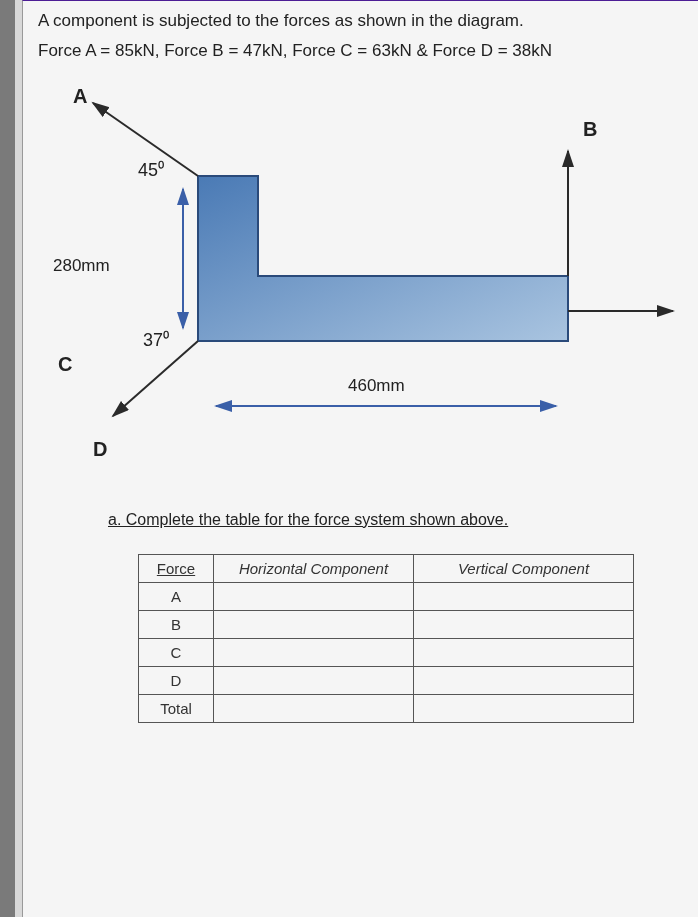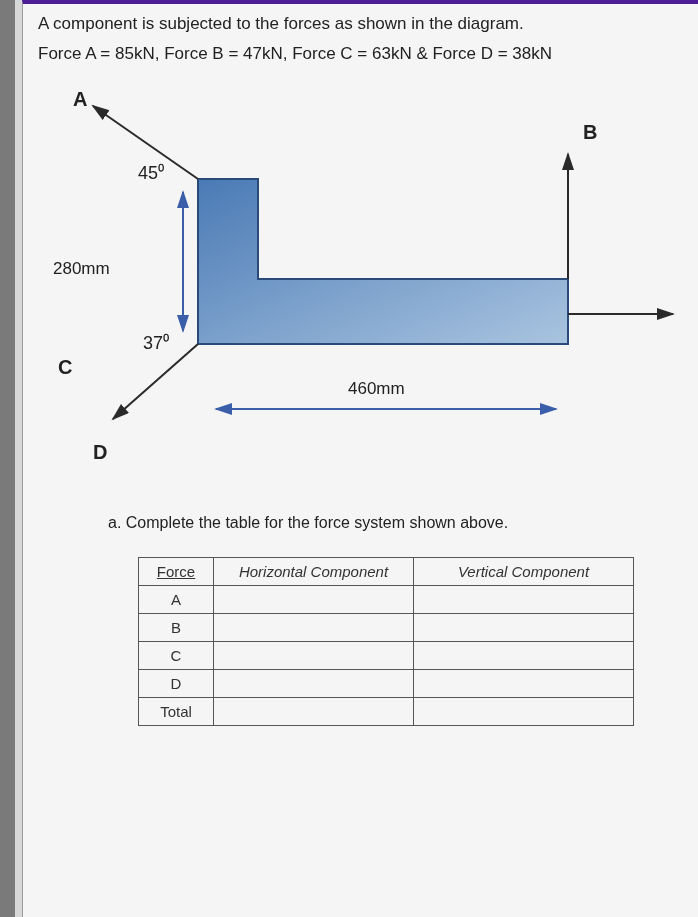--- a/index.html
+++ b/index.html
@@ -14,21 +14,21 @@
     }
     .page {
       position: absolute;
       left: 22px;
       top: 0;
       right: 0;
       bottom: 0;
       background: #f5f5f5;
       padding: 10px 15px;
       border-left: 1px solid #999;
-      border-top: 4px solid #4c1d95;
+      border-top: 1px solid #4c1d95;
     }
     .problem-intro {
       font-size: 17px;
       margin-bottom: 10px;
       color: #222;
     }
     .force-values {
       font-size: 17px;
       margin-bottom: 20px;
       color: #222;
@@ -38,20 +38,21 @@
       width: 640px;
       height: 400px;
       margin-bottom: 30px;
     }
     .diagram svg { display: block; }
     .question {
       font-size: 16px;
       margin-left: 70px;
       margin-bottom: 25px;
       color: #222;
+      text-decoration: underline;
     }
     .force-table {
       margin-left: 100px;
       border-collapse: collapse;
       font-size: 15px;
     }
     .force-table td, .force-table th {
       border: 1px solid #555;
       padding: 5px 10px;
       text-align: center;

